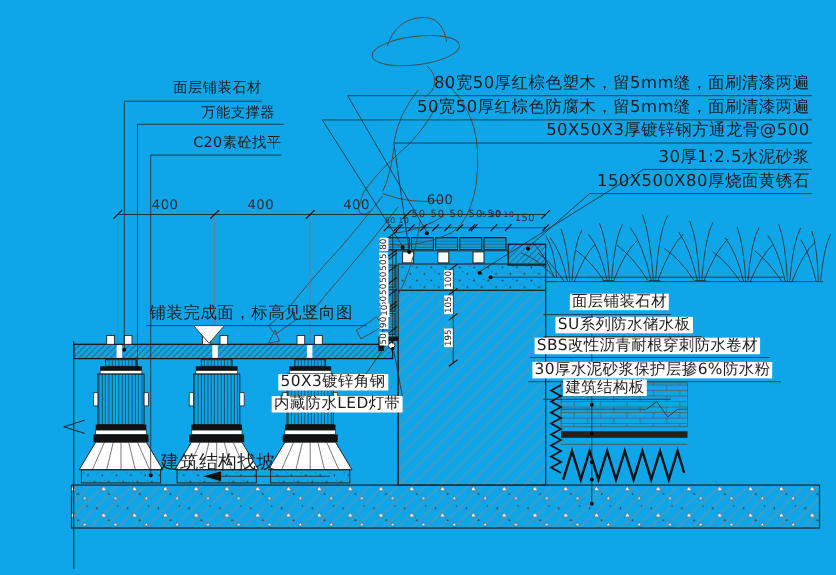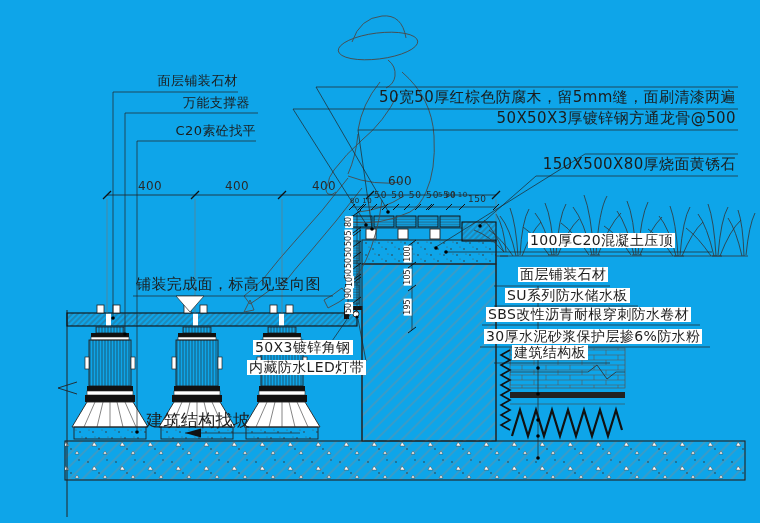--- a/index.html
+++ b/index.html
@@ -278,25 +278,26 @@
         <circle cx="357" cy="317" r="1.6" fill="#000" stroke="none"></circle>
     <line x1="185" y1="433" x2="300" y2="433"></line>
     <path d="M185 433 l16 -4.5 v9 z" fill="#111" stroke="none"></path>
   </g>
 </svg>
 
 <div class="lbl fs13 r" style="right:522px;top:74px;">面层铺装石材</div>
 <div class="lbl fs13 r" style="right:510px;top:96px;">万能支撑器</div>
 <div class="lbl fs13 r" style="right:504px;top:124px;">C20素砼找平</div>
 
+<div class="lbl fs15 r" style="right:24px;top:68px;">80宽50厚红棕色塑木，留5mm缝，面刷清漆两遍</div>
 <div class="lbl fs15 r" style="right:24px;top:90px;margin-left:20px;">50宽50厚红棕色防腐木，留5mm缝，面刷清漆两遍</div>
 <div class="lbl fs15 r" style="right:24px;top:111px;">50X50X3厚镀锌钢方通龙骨@500</div>
+<div class="lbl fs15 r" style="right:24px;top:135px;">30厚1:2.5水泥砂浆</div>
 <div class="lbl fs15 r" style="right:24px;top:157px;">150X500X80厚烧面黄锈石</div>
 
-<div class="lbl fs14 bgw" style="left:528px;top:233px;">100厚C20混凝土压顶</div>
 <div class="lbl fs14 bgw" style="left:518px;top:267px;">面层铺装石材</div>
 <div class="lbl fs14 bgw" style="left:505px;top:288px;">SU系列防水储水板</div>
 <div class="lbl fs14 bgw" style="left:486px;top:307px;">SBS改性沥青耐根穿刺防水卷材</div>
 <div class="lbl fs14 bgw" style="left:484px;top:329px;">30厚水泥砂浆保护层掺6%防水粉</div>
 <div class="lbl fs14 bgw" style="left:512px;top:345px;">建筑结构板</div>
 
 <div class="lbl fs15" style="left:136px;top:277px;">铺装完成面，标高见竖向图</div>
 <div class="lbl fs14 bgw" style="left:253px;top:340px;">50X3镀锌角钢</div>
 <div class="lbl fs14 bgw" style="left:247px;top:360px;">内藏防水LED灯带</div>
 <div class="lbl fs17" style="left:146px;top:412px;">建筑结构找坡</div>

